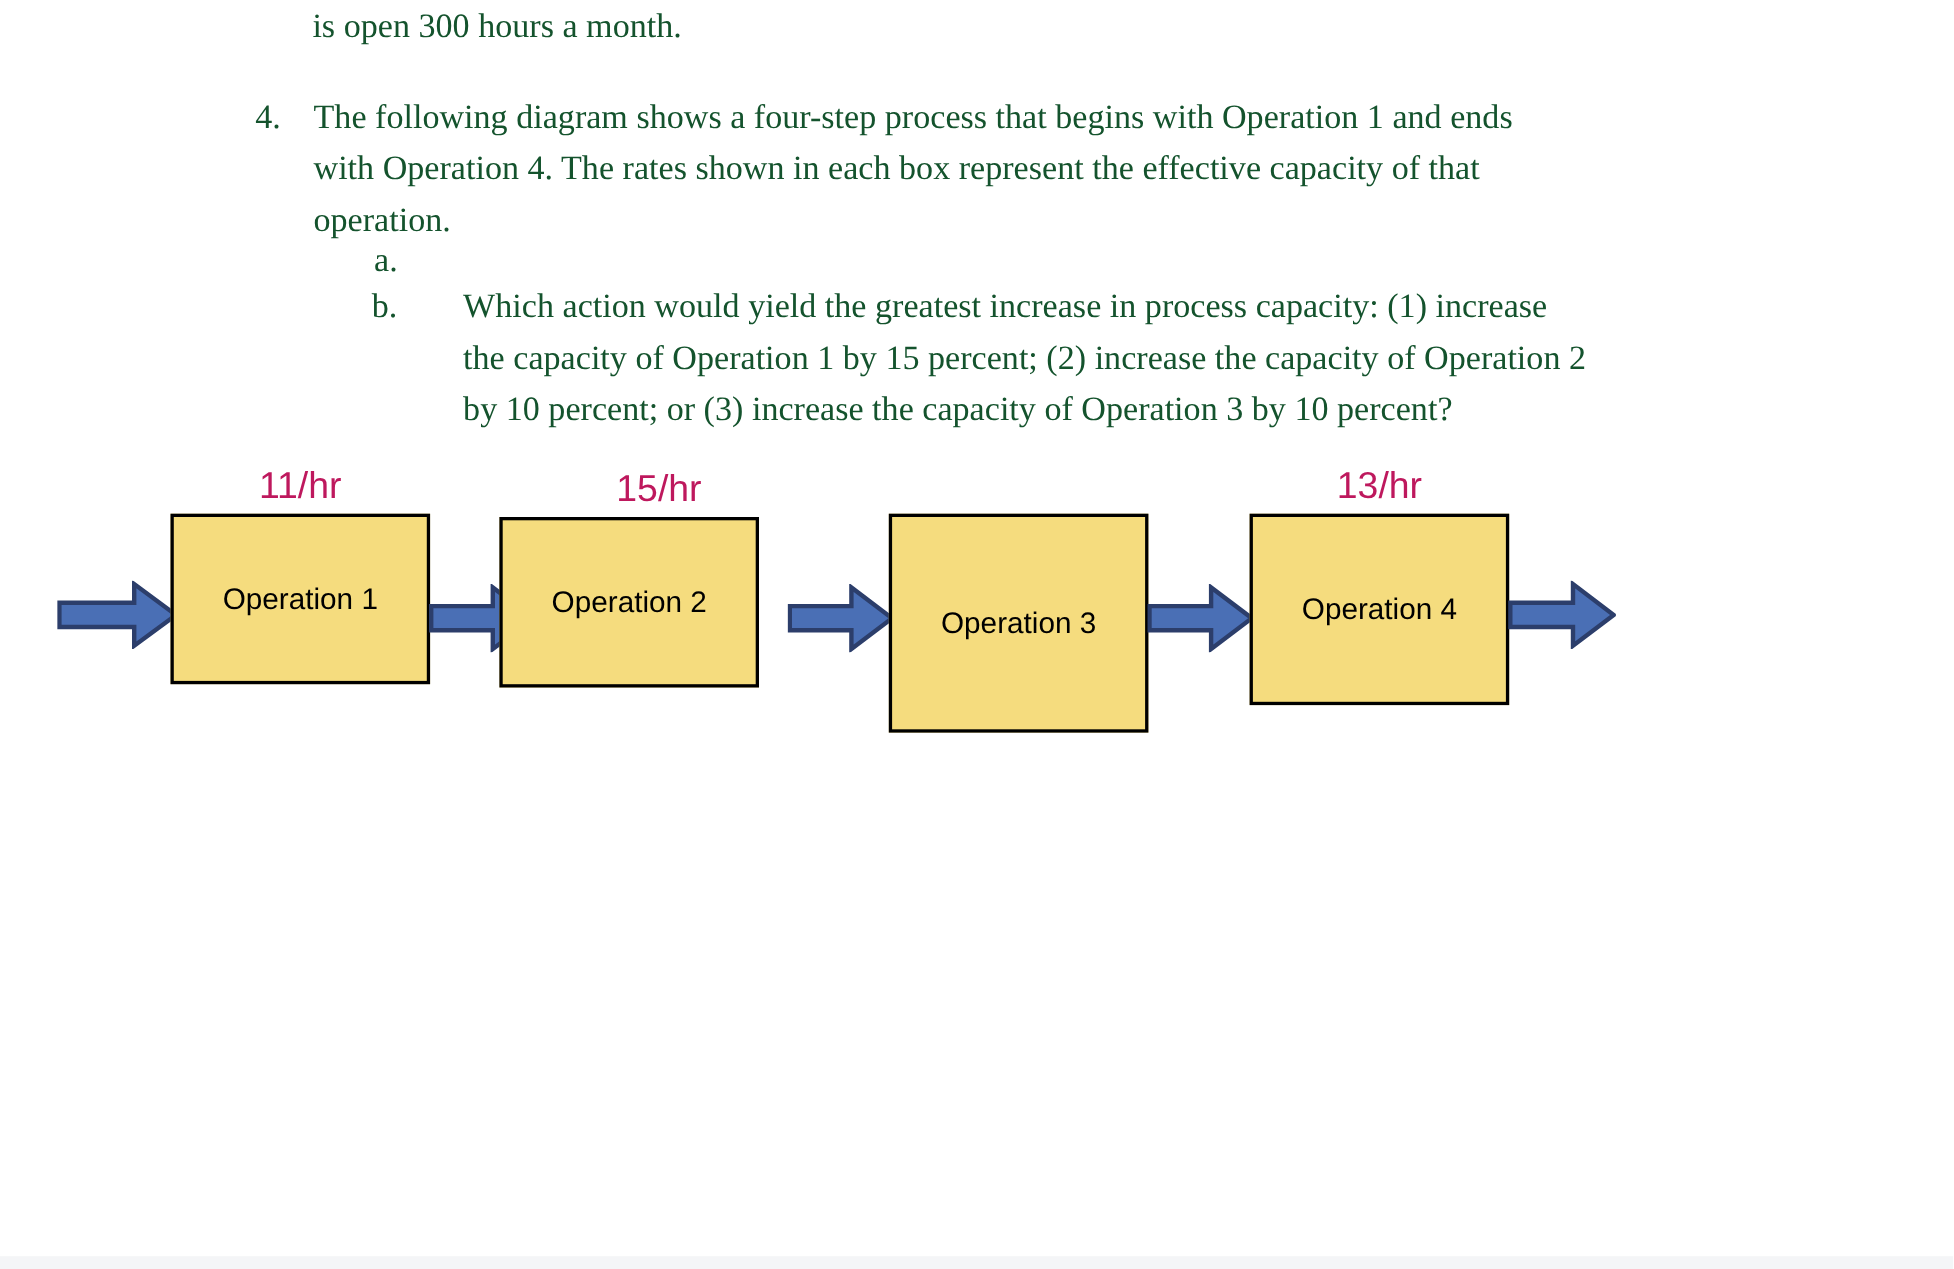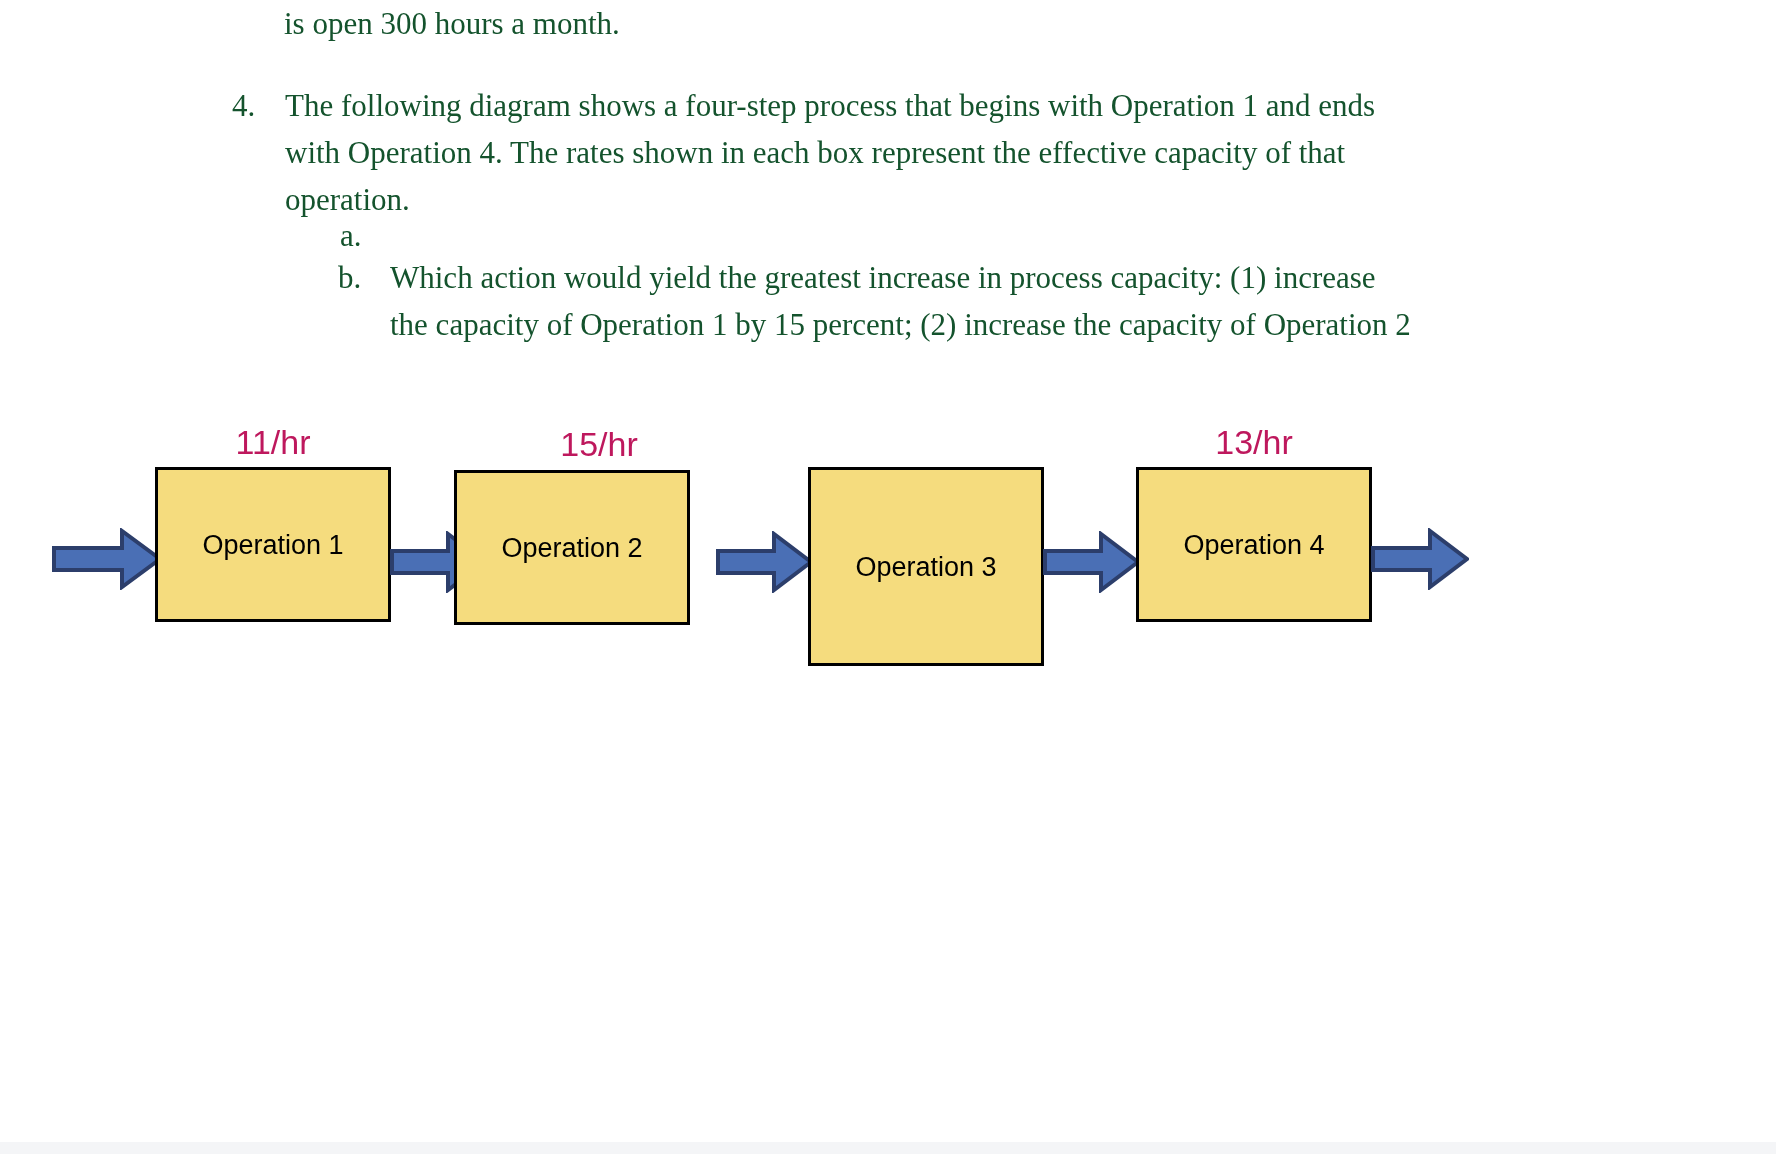--- a/index.html
+++ b/index.html
@@ -39,21 +39,21 @@
   #sub-a-marker { left: 340px; top: 212px; }
   #sub-a-text   { left: 390px; top: 212px; }
 
   #sub-b-marker { left: 338px; top: 254px; }
   #sub-b-text {
     left: 390px;
     top: 254px;
     width: 1060px;
     white-space: normal;
   }
-  #sub-b-text .ln { display: block; }
+  #sub-b-text .ln { display: block; margin-left: 31px; }
 
   
   #diagram {
     position: absolute;
     left: 0px;
     top: 415px;
     width: 1776px;
     height: 220px;
   }
 
@@ -112,20 +112,21 @@
     <span class="ln">with Operation 4. The rates shown in each box represent the effective capacity of that</span>
     <span class="ln">operation.</span>
   </div>
 
   <div class="qtext" id="sub-a-marker">a.</div>
 
   <div class="qtext" id="sub-b-marker">b.</div>
   <div class="qtext" id="sub-b-text">
     <span class="ln">Which action would yield the greatest increase in process capacity: (1) increase</span>
     <span class="ln">the capacity of Operation 1 by 15 percent; (2) increase the capacity of Operation 2</span>
+    <span class="ln">by 10 percent; or (3) increase the capacity of Operation 3 by 10 percent?</span>
   </div>
 
   <div id="diagram">
 
     <div class="arrow-wrap" style="left:52px; top:113px;">
       <svg width="110" height="62" viewBox="0 0 110 62">
         <polygon points="2,20 70,20 70,3 108,31 70,59 70,42 2,42" fill="#4A6FB5" stroke="#2C3E6B" stroke-width="4" stroke-linejoin="miter"></polygon>
       </svg>
     </div>
 
@@ -159,21 +160,21 @@
     </div>
 
     <div class="arrow-wrap" style="left:1043px; top:116px;">
       <svg width="97" height="62" viewBox="0 0 97 62">
         <polygon points="2,20 58,20 58,3 95,31 58,59 58,42 2,42" fill="#4A6FB5" stroke="#2C3E6B" stroke-width="4" stroke-linejoin="miter"></polygon>
       </svg>
     </div>
 
     <div class="rate-label" style="left:1136px; top:8px; width:236px;">13/hr</div>
 
-    <div class="op-box" style="left:1136px; top:52px; width:236px; height:155px;">
+    <div class="op-box" style="left:1136px; top:52px; width:236px; height:174px;">
       <div class="op-label">Operation 4</div>
     </div>
 
     <div class="arrow-wrap" style="left:1371px; top:113px;">
       <svg width="98" height="62" viewBox="0 0 98 62">
         <polygon points="2,20 59,20 59,3 96,31 59,59 59,42 2,42" fill="#4A6FB5" stroke="#2C3E6B" stroke-width="4" stroke-linejoin="miter"></polygon>
       </svg>
     </div>
 
   </div>

